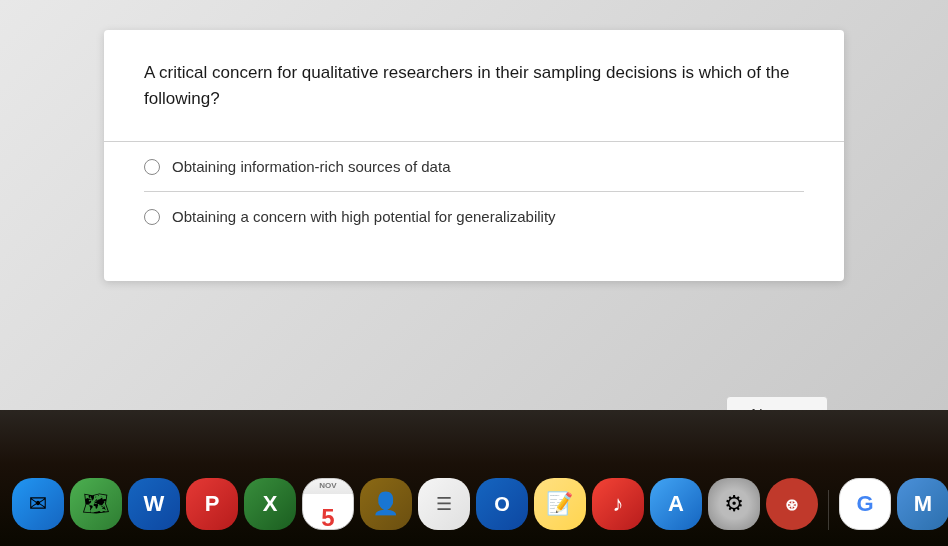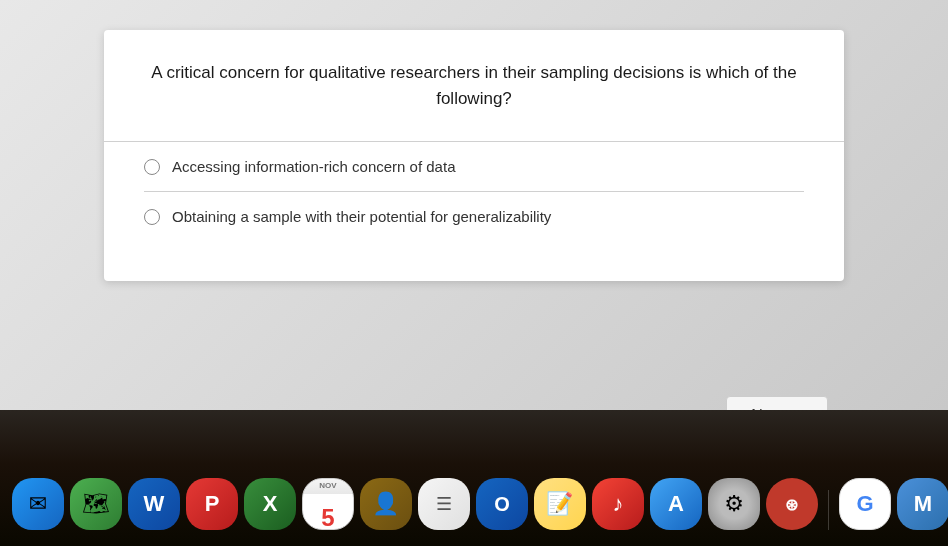--- a/index.html
+++ b/index.html
@@ -34,21 +34,20 @@
       position: relative;
       top: 10px;
     }
 
     .question-text {
       font-size: 17px;
       color: #1a1a1a;
       line-height: 1.5;
       margin-bottom: 30px;
       font-weight: 400;
-      text-align: center;
     }
 
     .divider {
       border: none;
       border-top: 1px solid #d0d0d0;
       margin: 0 -40px;
       margin-bottom: 0;
     }
 
     .option {
@@ -177,25 +176,25 @@
   </style>
 </head>
 <body>
 
 <div class="main-content">
   <div class="question-card">
     <p class="question-text">A critical concern for qualitative researchers in their sampling decisions is which of the following?</p>
     <hr class="divider">
     <div class="option">
       <div class="radio-circle"></div>
-      <span class="option-label">Accessing information-rich concern of data</span>
+      <span class="option-label">Obtaining information-rich sources of data</span>
     </div>
     <div class="option">
       <div class="radio-circle"></div>
-      <span class="option-label">Obtaining a sample with their potential for generalizability</span>
+      <span class="option-label">Obtaining a concern with high potential for generalizability</span>
     </div>
   </div>
 </div>
 
 <div class="next-area">
   <button class="next-button">
     <span>Next</span>
     <span class="next-arrow">▶</span>
   </button>
 </div>

